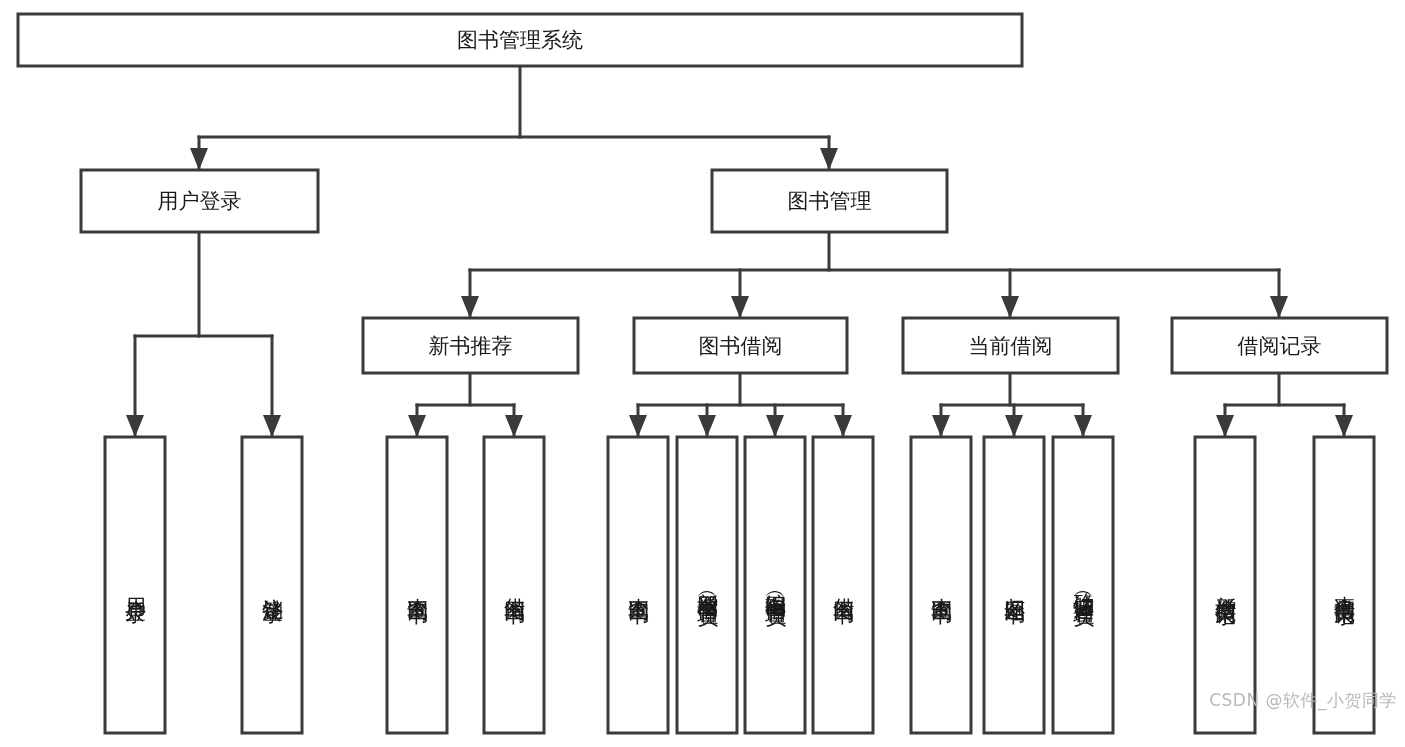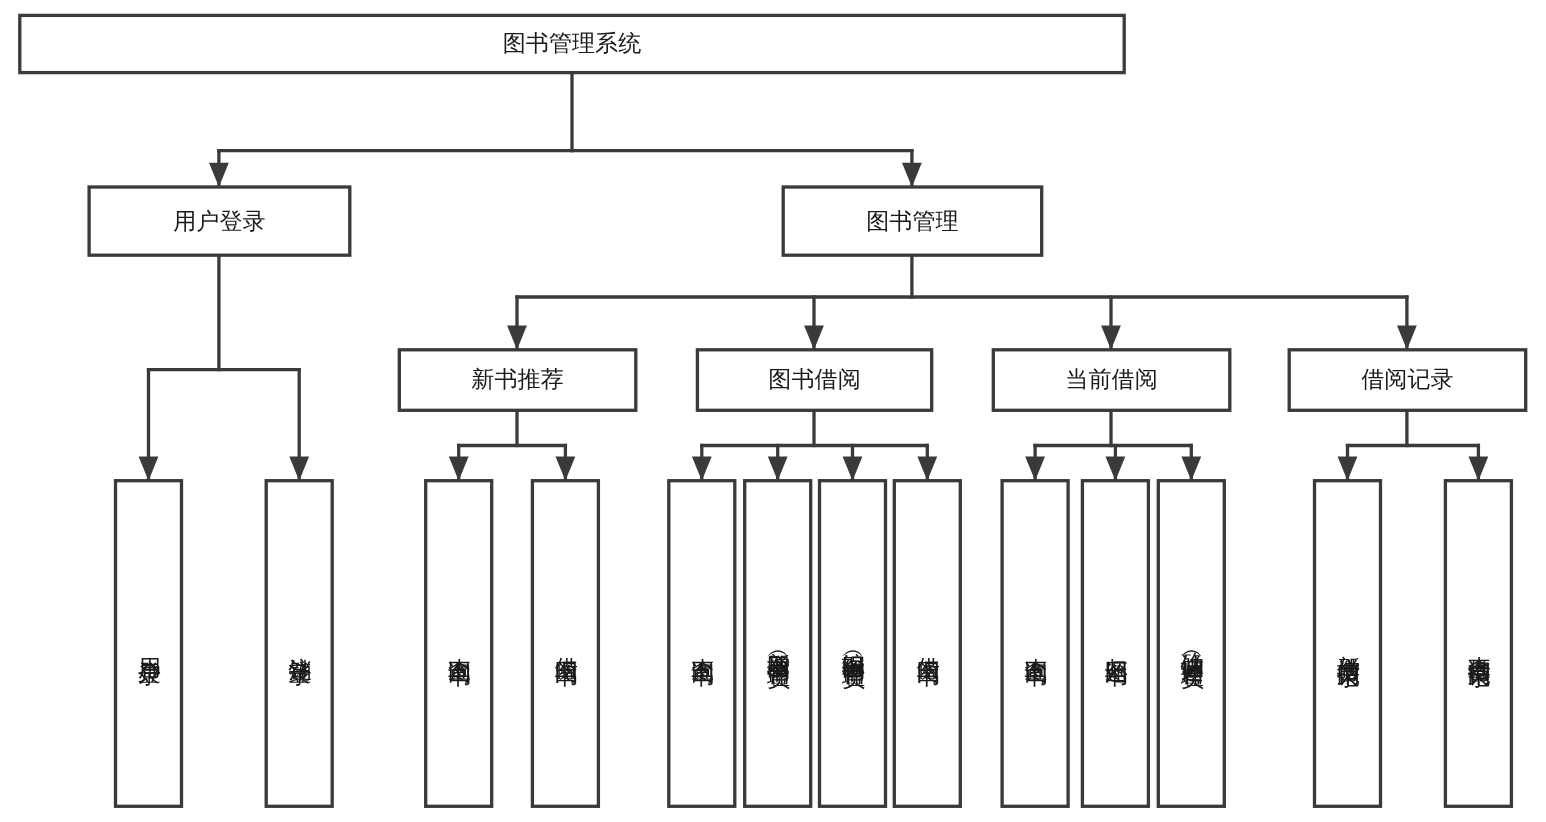--- a/index.html
+++ b/index.html
@@ -202,13 +202,14 @@
       <div class="vlabel-wrap" style="left: 1053px; top: 437px; width: 60px; height: 296px;">
         <div class="vlabel">确认归还（管理员）</div>
       </div>
       <div class="vlabel-wrap" style="left: 1195px; top: 437px; width: 60px; height: 296px;">
         <div class="vlabel">新增借阅记录</div>
       </div>
       <div class="vlabel-wrap" style="left: 1314px; top: 437px; width: 60px; height: 296px;">
         <div class="vlabel">查询借阅记录</div>
       </div>
     </div>
+  <div class="watermark">CSDN @软件_小贺同学</div>
 </div>
 
 </body></html>

